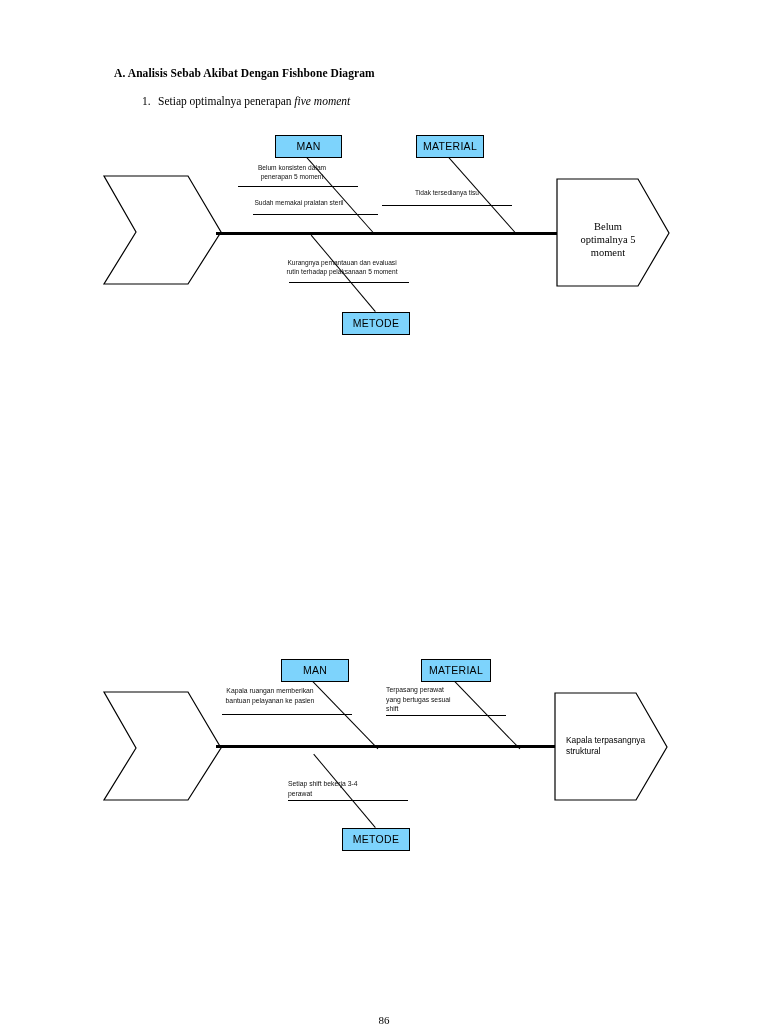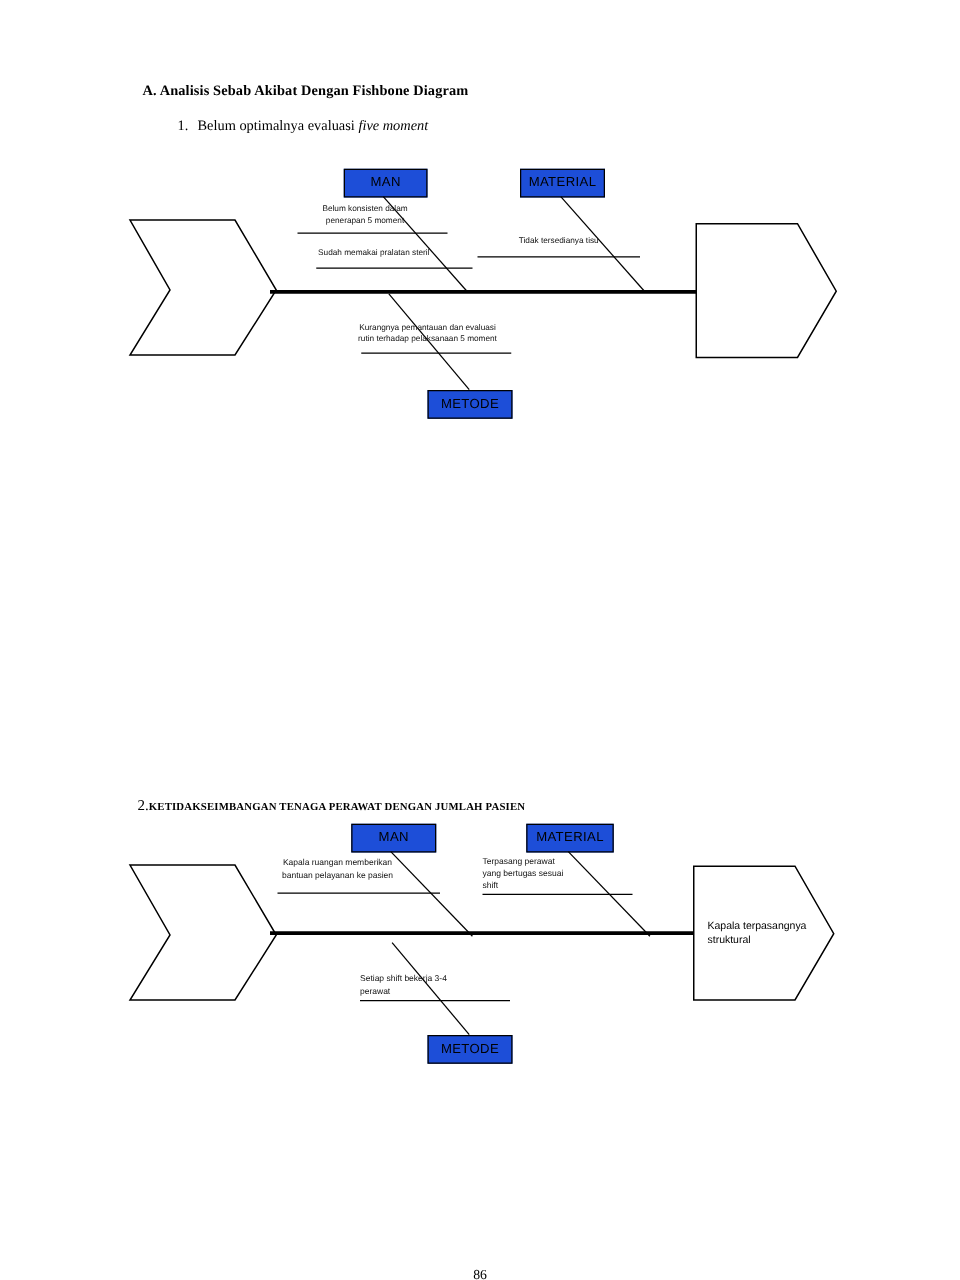--- a/index.html
+++ b/index.html
@@ -99,21 +99,21 @@
   .head-label.sans-left {
     font-family: "Liberation Sans", sans-serif;
     font-size: 8.4px;
     line-height: 11px;
     text-align: left;
   }
 
   .cat-box {
     position: absolute;
     border: 1.3px solid #000;
-    background: #1d4ed8;
+    background: #7dd3fc;
     font-family: "Liberation Sans", sans-serif;
     font-size: 10.5px;
     text-align: center;
     line-height: 20px;
     height: 21px;
     letter-spacing: .3px;
   }
 
   .rib {
     position: absolute;
@@ -141,34 +141,37 @@
 </head>
 <body>
 
 <div class="page">
 
   <div class="section-heading">A. Analisis Sebab Akibat Dengan Fishbone Diagram</div>
 
   <div class="list-number">1.</div>
 
   <div class="list-text">
-    <span>Belum optimalnya evaluasi </span><i>five moment</i>
+    <span>Setiap optimalnya penerapan </span><i>five moment</i>
   </div>
 
   <div class="fish" style="left:0;top:0;width:768px;height:360px;">
 
     <svg class="tail" style="left:100px;top:172px;" width="125" height="116" viewBox="0 0 125 116">
       <polygon points="4,4 88,4 121,60 88,112 4,112 36,60" fill="#ffffff" stroke="#000000" stroke-width="1.2"></polygon>
     </svg>
 
     <div class="spine" style="left:216px;top:232px;width:345px;"></div>
 
     <svg class="head" style="left:556px;top:178px;" width="115" height="110" viewBox="0 0 115 110">
       <polygon points="1,1 82,1 113,55 82,108 1,108" fill="#ffffff" stroke="#000000" stroke-width="1.2"></polygon>
     </svg>
+    <div class="head-label serif-center" style="left:562px;top:220px;width:92px;white-space:pre-line;">Belum
+optimalnya 5
+moment</div>
 
     <div class="cat-box" style="left:275px;top:135px;width:65px;">MAN</div>
 
     <div class="rib" style="left:307px;top:157px;width:101px;transform:rotate(48.5deg);"></div>
 
     <div class="cause center" style="left:234px;top:163px;width:116px;">Belum konsisten dalam
 penerapan 5 moment</div>
     <div class="subbone" style="left:238px;top:186px;width:120px;"></div>
 
     <div class="cause center" style="left:236px;top:198px;width:126px;">Sudah memakai pralatan steril</div>
@@ -182,23 +185,20 @@
 
     <div class="cat-box" style="left:342px;top:312px;width:66px;">METODE</div>
     <div class="rib" style="left:375px;top:312px;width:100px;transform:rotate(-130deg);"></div>
 
     <div class="cause center" style="left:266px;top:258px;width:152px;">Kurangnya pemantauan dan evaluasi
 rutin terhadap pelaksanaan 5 moment</div>
     <div class="subbone" style="left:289px;top:282px;width:120px;"></div>
   </div>
 
 
-  <div class="section-heading-2">
-    <span>2.</span><span class="smallcaps">KETIDAKSEIMBANGAN TENAGA PERAWAT DENGAN JUMLAH PASIEN</span>
-  </div>
 
   <div class="fish" style="left:0;top:0;width:768px;height:240px;">
 
     <svg class="tail" style="left:100px;top:688px;" width="125" height="116" viewBox="0 0 125 116">
       <polygon points="4,4 88,4 121,60 88,112 4,112 36,60" fill="#ffffff" stroke="#000000" stroke-width="1.2"></polygon>
     </svg>
 
     <div class="spine" style="left:216px;top:745px;width:340px;"></div>
 
     <svg class="head" style="left:554px;top:692px;" width="115" height="110" viewBox="0 0 115 110">

